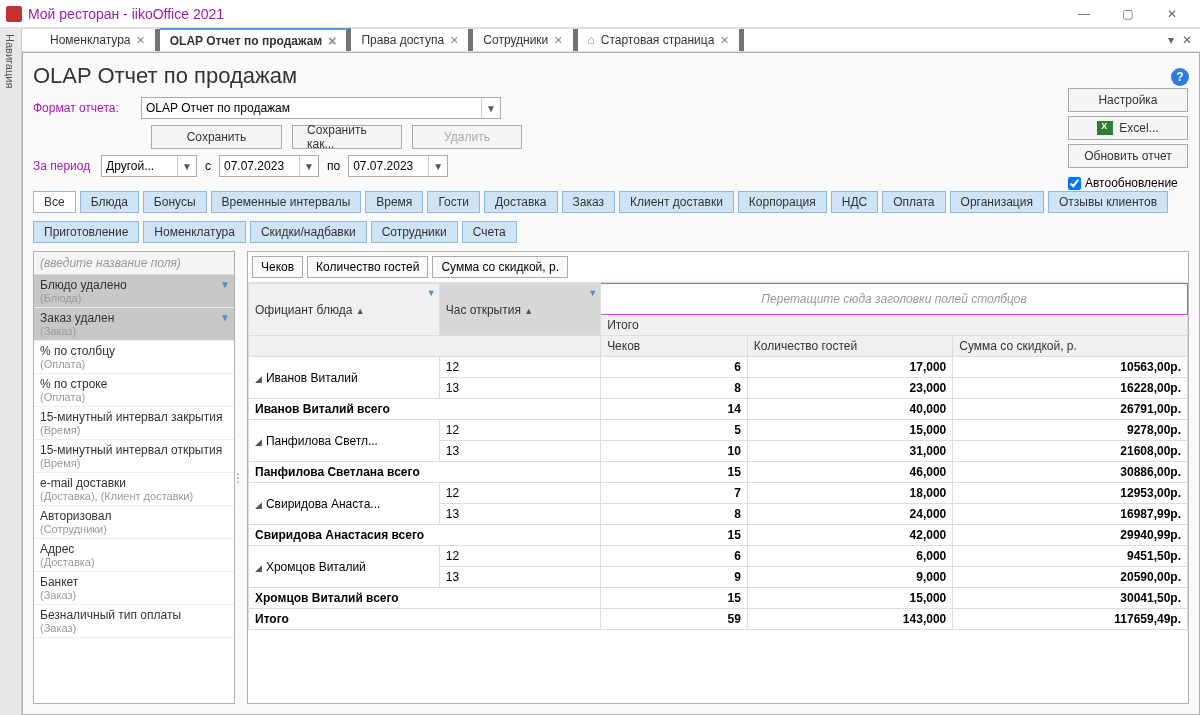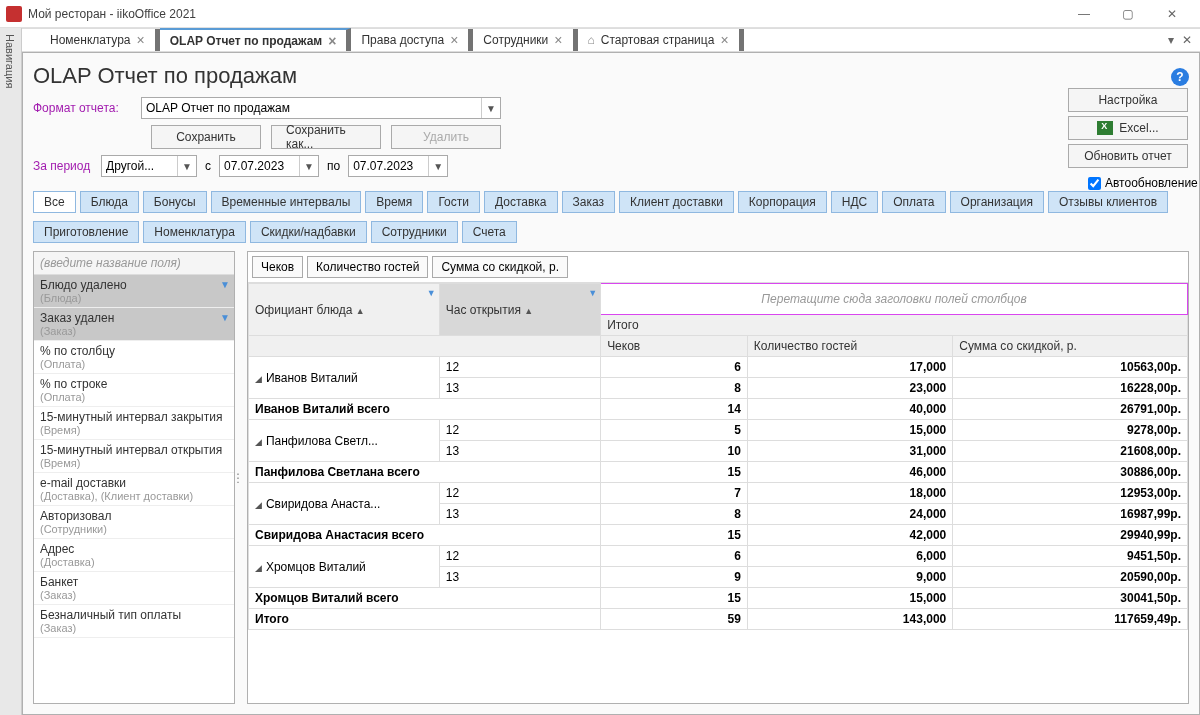--- a/index.html
+++ b/index.html
@@ -1,20 +1,20 @@
 <!DOCTYPE html>
 <html><head>
 <meta charset="utf-8">
 <style>
 * { box-sizing: border-box; margin: 0; padding: 0; font-family: 'Segoe UI', Tahoma, sans-serif; font-size: 12px; }
 body { background: #f0f0f0; overflow: hidden; width: 1200px; height: 715px; position: relative; }
 
 .titlebar { height: 28px; background: #fff; display: flex; align-items: center; padding: 0 6px; border-bottom: 1px solid #e0e0e0; }
 .titlebar .ico { width: 16px; height: 16px; background: #c53030; border-radius: 2px; margin-right: 6px; }
-.titlebar .ttl { color: #404040; font-size: 12px; }
+.titlebar .ttl { color: #a21caf; font-size: 14px; }
 .winctrl { margin-left: auto; display: flex; }
 .winctrl div { width: 44px; height: 28px; display: flex; align-items: center; justify-content: center; color: #666; cursor: pointer; }
 
 .navrail { position: absolute; left: 0; top: 28px; bottom: 0; width: 22px; background: #e8e8e8; border-right: 1px solid #ccc; }
 .navrail span { writing-mode: vertical-rl; text-orientation: mixed; color: #555; font-size: 11px; padding-top: 6px; padding-left: 4px; display: block; }
 
 .main { position: absolute; left: 22px; top: 28px; right: 0; bottom: 0; background: #fff; display: flex; flex-direction: column; }
 
 .tabstrip { height: 24px; background: #fff; border-top: 1px solid #ddd; border-bottom: 1px solid #ddd; display: flex; align-items: stretch; padding-left: 18px; position: relative; }
 .tab { display: flex; align-items: center; padding: 0 10px; border-right: 5px solid #737373; color: #333; cursor: pointer; gap: 6px; }
@@ -30,21 +30,21 @@
 .formrow label { color: #a21caf; min-width: 100px; }
 .select, .dateinput { height: 22px; border: 1px solid #aaa; background: #fff; display: flex; align-items: center; padding: 0 4px; position: relative; }
 .select .arrow, .dateinput .arrow { margin-left: auto; color: #555; font-size: 10px; padding-left: 4px; border-left: 1px solid #ccc; height: 100%; display: flex; align-items: center; }
 .btn { height: 24px; padding: 0 14px; background: #f5f5f5; border: 1px solid #aaa; cursor: pointer; display: inline-flex; align-items: center; justify-content: center; color: #333; }
 .btn.disabled { color: #aaa; }
 
 .rightcol { position: absolute; right: 12px; top: 60px; width: 120px; }
 .rightcol .btn { width: 100%; margin-bottom: 4px; justify-content: center; }
 .excel-ico { width: 16px; height: 14px; background: #2e7d32; margin-right: 6px; display: inline-block; position: relative; }
 .excel-ico::after { content: 'X'; color: #fff; font-size: 9px; position: absolute; left: 4px; top: 0; font-weight: bold; }
-.chk { display: flex; align-items: center; gap: 4px; margin-top: 4px; margin-left: 20px; }
+.chk { display: flex; align-items: center; gap: 4px; margin-top: 4px; }
 
 .tagbar { margin-top: 8px; display: flex; flex-wrap: wrap; gap: 4px; }
 .tag { padding: 3px 10px; border: 1px solid #8fb8e0; background: #fff; color: #333; cursor: pointer; }
 .tag.sel { background: #cfe4f7; }
 
 .workarea { flex: 1; display: flex; margin-top: 8px; overflow: hidden; }
 
 .fieldlist { width: 202px; border: 1px solid #b0b0b0; background: #fff; display: flex; flex-direction: column; overflow-y: auto; }
 .fieldlist .hdr { padding: 4px 6px; color: #999; font-style: italic; background: #f5f5f5; border-bottom: 1px solid #ddd; }
 .fld { padding: 3px 6px 3px 6px; border-bottom: 1px solid #eee; position: relative; cursor: pointer; }
@@ -126,21 +126,21 @@
     </div>
 
     <div class="formrow">
       <label>Формат отчета:</label>
       <div class="select" style="width:360px">
         <span>OLAP Отчет по продажам</span>
         <span class="arrow">▼</span>
       </div>
     </div>
     <div class="formrow" style="padding-left:118px; gap:10px;">
-      <div class="btn" style="width:110px">Сохранить</div>
+      <div class="btn" style="width:131px">Сохранить</div>
       <div class="btn" style="width:110px">Сохранить как...</div>
       <div class="btn disabled" style="width:110px">Удалить</div>
     </div>
     <div class="formrow">
       <label style="min-width:60px">За период</label>
       <div class="select" style="width:96px">
         <span>Другой...</span>
         <span class="arrow">▼</span>
       </div>
       <span>с</span>

